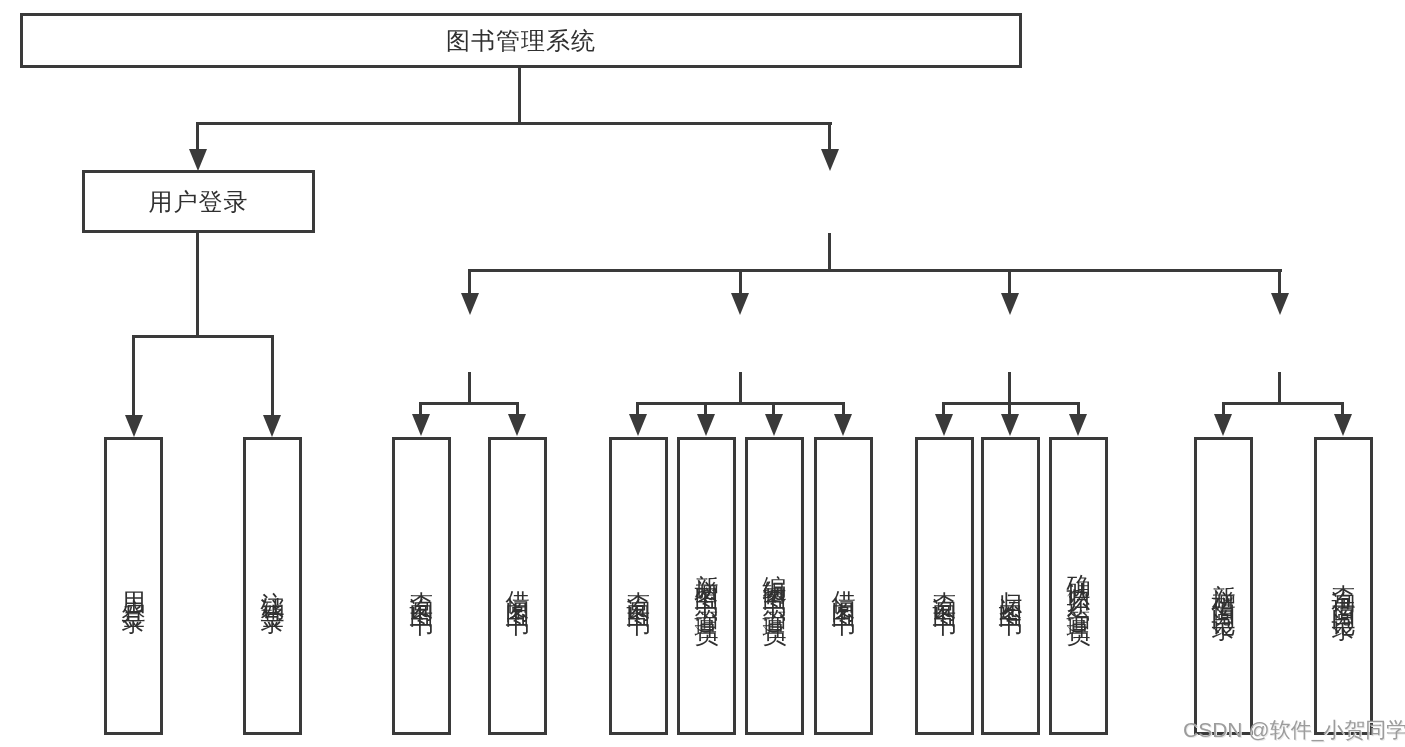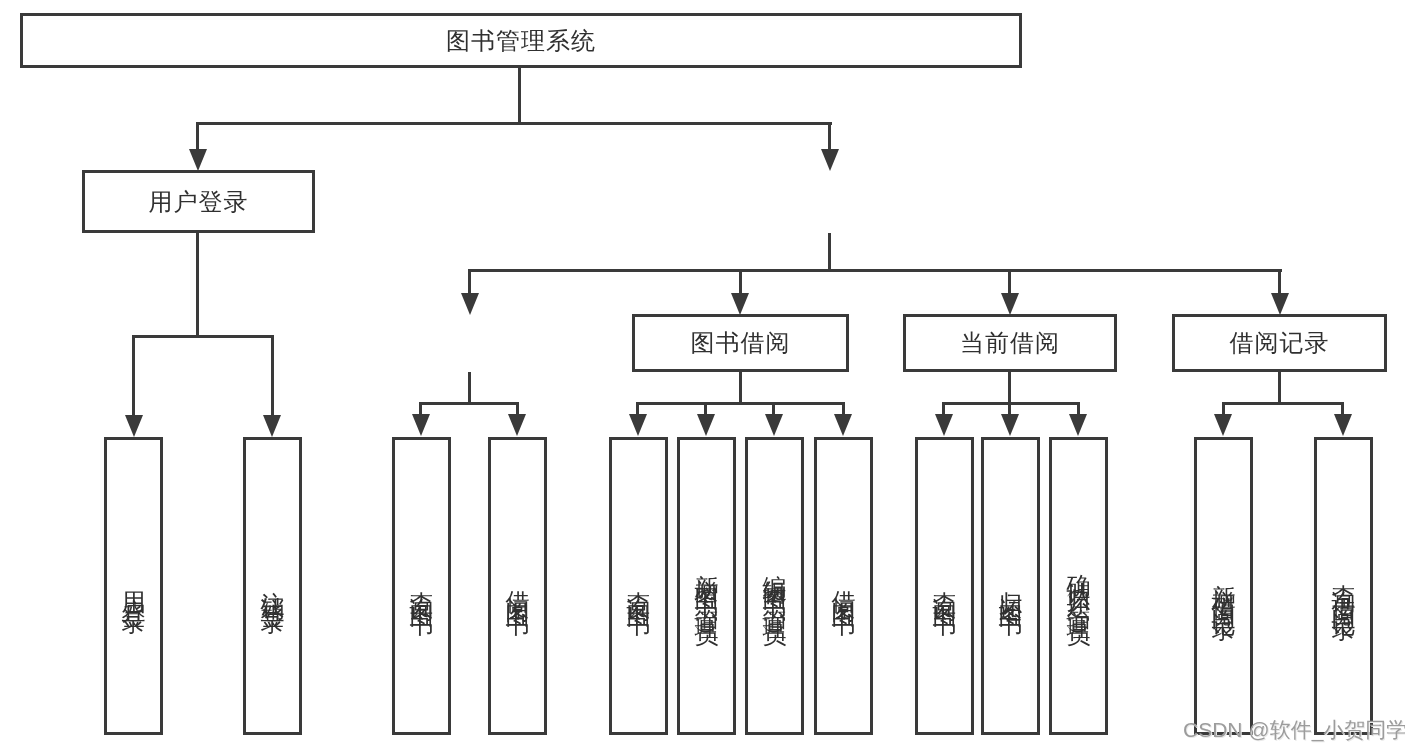--- a/index.html
+++ b/index.html
@@ -86,29 +86,20 @@
   <div class="hl" style="left:468px;top:269px;width:814px;"></div>
   <div class="vl" style="left:468px;top:269px;height:28px;"></div>
   <div class="ah" style="left:461px;top:293px;"></div>
   <div class="vl" style="left:739px;top:269px;height:28px;"></div>
   <div class="ah" style="left:731px;top:293px;"></div>
   <div class="vl" style="left:1008px;top:269px;height:28px;"></div>
   <div class="ah" style="left:1001px;top:293px;"></div>
   <div class="vl" style="left:1278px;top:269px;height:28px;"></div>
   <div class="ah" style="left:1271px;top:293px;"></div>
 
-  <div class="node" style="left:632px;top:314px;width:217px;height:58px;">
-    <span>图书借阅</span>
-  </div>
-  <div class="node" style="left:903px;top:314px;width:214px;height:58px;">
-    <span>当前借阅</span>
-  </div>
-  <div class="node" style="left:1172px;top:314px;width:215px;height:58px;">
-    <span>借阅记录</span>
-  </div>
 
   <div class="vl" style="left:468px;top:372px;height:32px;"></div>
   <div class="hl" style="left:419px;top:402px;width:100px;"></div>
   <div class="vl" style="left:419px;top:402px;height:16px;"></div>
   <div class="ah" style="left:412px;top:414px;"></div>
   <div class="vl" style="left:516px;top:402px;height:16px;"></div>
   <div class="ah" style="left:508px;top:414px;"></div>
 
   <div class="vl" style="left:739px;top:372px;height:32px;"></div>
   <div class="hl" style="left:636px;top:402px;width:209px;"></div>

